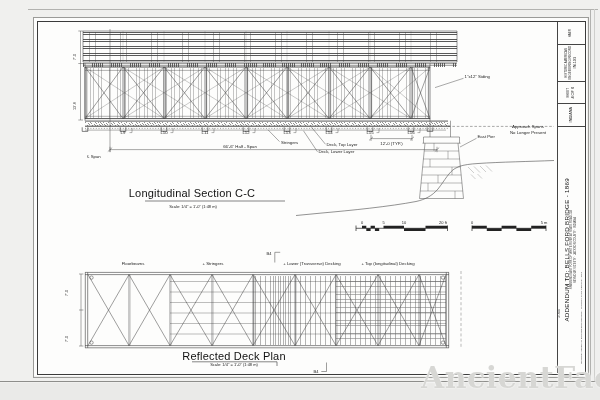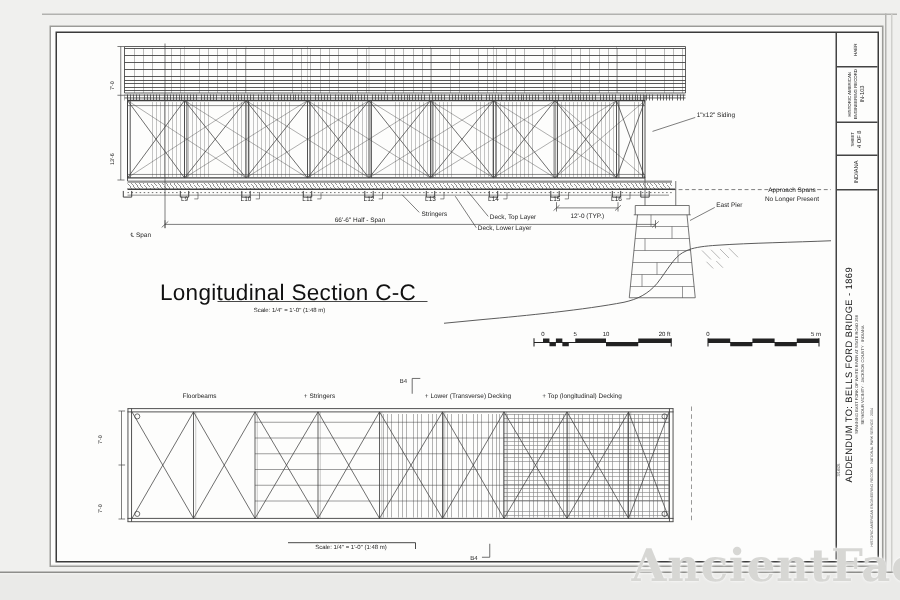--- a/index.html
+++ b/index.html
@@ -1,21 +1,21 @@
 <!DOCTYPE html>
 <html><head>
 <meta charset="utf-8">
 <style>
   html,body{margin:0;padding:0;background:#f0f0ee;}
   .canvas{position:relative;width:600px;height:400px;background:#f0f0ee;overflow:hidden;
           font-family:"Liberation Sans",sans-serif;}
   .abs{position:absolute;}
   .lbl{position:absolute;font-size:4.3px;line-height:1.15;color:#1c1c1c;white-space:nowrap;z-index:12;}
   .ctr{transform:translateX(-50%);}
-  .title{position:absolute;font-size:15px;color:#111;white-space:nowrap;z-index:12;letter-spacing:.2px;}
+  .title{position:absolute;font-size:11px;color:#111;white-space:nowrap;z-index:12;letter-spacing:.2px;}
   .vt{writing-mode:vertical-rl;transform:rotate(180deg);white-space:nowrap;line-height:1.1;}
   .pat{position:absolute;z-index:4;}
   .tbbox{border-bottom:.8px solid #444;display:flex;align-items:center;justify-content:center;gap:1px;}
   .tbtxt{color:#222;}
   svg{position:absolute;left:0;top:0;z-index:8;}
 </style>
 </head>
 <body>
 
 <div class="canvas">
@@ -134,20 +134,21 @@
 
   <span class="lbl ctr" style="left:133px;top:261.5px;">Floorbeams</span>
   <span class="lbl ctr" style="left:213px;top:261.5px;">+ Stringers</span>
   <span class="lbl ctr" style="left:312px;top:261.5px;">+ Lower (Transverse) Decking</span>
   <span class="lbl ctr" style="left:388px;top:261.5px;">+ Top (longitudinal) Decking</span>
   <span class="lbl ctr" style="left:269px;top:251.5px;font-size:4px;">B4</span>
   <span class="lbl ctr" style="left:316px;top:369.5px;font-size:4px;">B4</span>
   <span class="lbl vt" style="left:66px;top:278px;height:18px;font-size:3.6px;">7'-0</span>
   <span class="lbl vt" style="left:66px;top:324px;height:18px;font-size:3.6px;">7'-0</span>
 
+  <span class="title ctr" style="left:234px;top:349.5px;">Reflected Deck Plan</span>
   <span class="lbl ctr" style="left:234px;top:363px;font-size:4px;">Scale: 1/4" = 1'-0" (1:48 m)</span>
 
   <div class="abs" style="left:556.5px;top:22px;width:27px;height:350.8px;border-left:.8px solid #444;z-index:5;display:flex;flex-direction:column;">
     <div class="tbbox" style="height:22px;">
       <span class="vt tbtxt" style="font-size:3px;">HAER</span>
     </div>
     <div class="tbbox" style="height:36px;">
       <span class="vt tbtxt" style="font-size:2.9px;">HISTORIC AMERICAN</span>
       <span class="vt tbtxt" style="font-size:2.9px;">ENGINEERING RECORD</span>
       <span class="vt tbtxt" style="font-size:3.8px;">IN-103</span>

